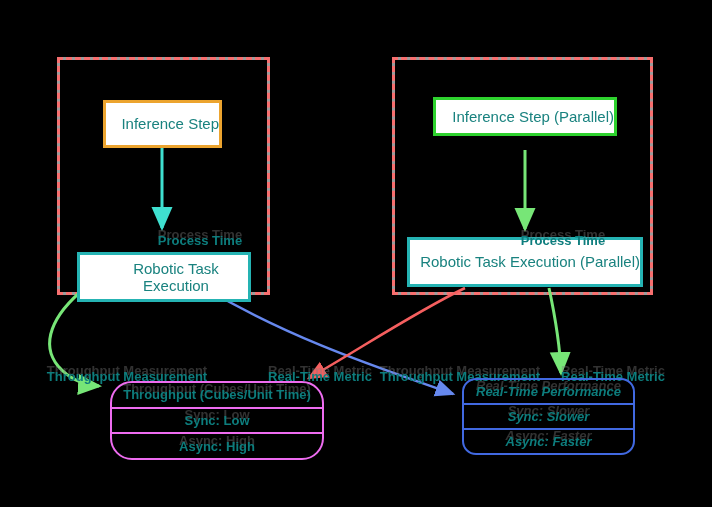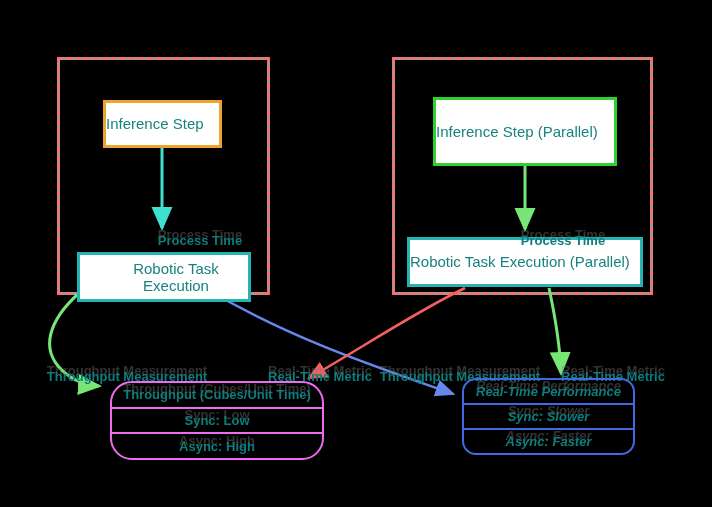--- a/index.html
+++ b/index.html
@@ -23,21 +23,21 @@
   #stage{
     position:relative;width:712px;height:507px;background:var(--bg);
     font-family:"Liberation Sans",sans-serif;overflow:hidden;
   }
   
   .cluster{position:absolute;border:3px solid var(--cluster-gray);box-sizing:border-box;}
   .cluster::after{content:"";position:absolute;inset:-3px;border:3px dashed var(--cluster-red);pointer-events:none;}
   
   .node{
     position:absolute;box-sizing:border-box;background:var(--node-fill);
-    display:flex;align-items:center;justify-content:flex-start;
+    display:flex;align-items:center;justify-content:flex-end;
     color:var(--node-text);font-size:15px;text-align:center;line-height:1.15;
   }
   .node.orange{border:3px solid var(--border-orange);}
   .node.green {border:3px solid var(--border-green);}
   .node.teal  {border:3px solid var(--border-teal);}
   
   .edge-label{
     position:absolute;transform:translate(-50%,-50%);
     color:var(--label-teal);font-size:13px;font-weight:bold;white-space:nowrap;
     text-shadow:0 -6px 0 rgba(125,125,125,0.40);
@@ -92,21 +92,21 @@
     <path d="M549,288 C555,316 560,346 561,373" style="stroke:var(--edge-green);stroke-width:3" marker-end="url(#ah-green)"></path>
   </svg>
 
   <div class="node orange" style="left:103px;top:100px;width:119px;height:48px;">
     <span>Inference Step</span>
   </div>
   <div class="node teal" style="left:77px;top:252px;width:174px;height:50px;padding-left:24px;">
     <span>Robotic Task Execution</span>
   </div>
 
-  <div class="node green" style="left:433px;top:97px;width:184px;height:69px;">
+  <div class="node green" style="left:433px;top:97px;width:184px;height:39px;">
     <span>Inference Step (Parallel)</span>
   </div>
   <div class="node teal" style="left:407px;top:237px;width:236px;height:50px;">
     <span>Robotic Task Execution (Parallel)</span>
   </div>
 
   <div class="edge-label" style="left:200px;top:192px;">Process Time</div>
   <div class="edge-label" style="left:563px;top:192px;">Process Time</div>
   <div class="edge-label" style="left:127px;top:328px;">Throughput Measurement</div>
   <div class="edge-label" style="left:320px;top:328px;">Real-Time Metric</div>

